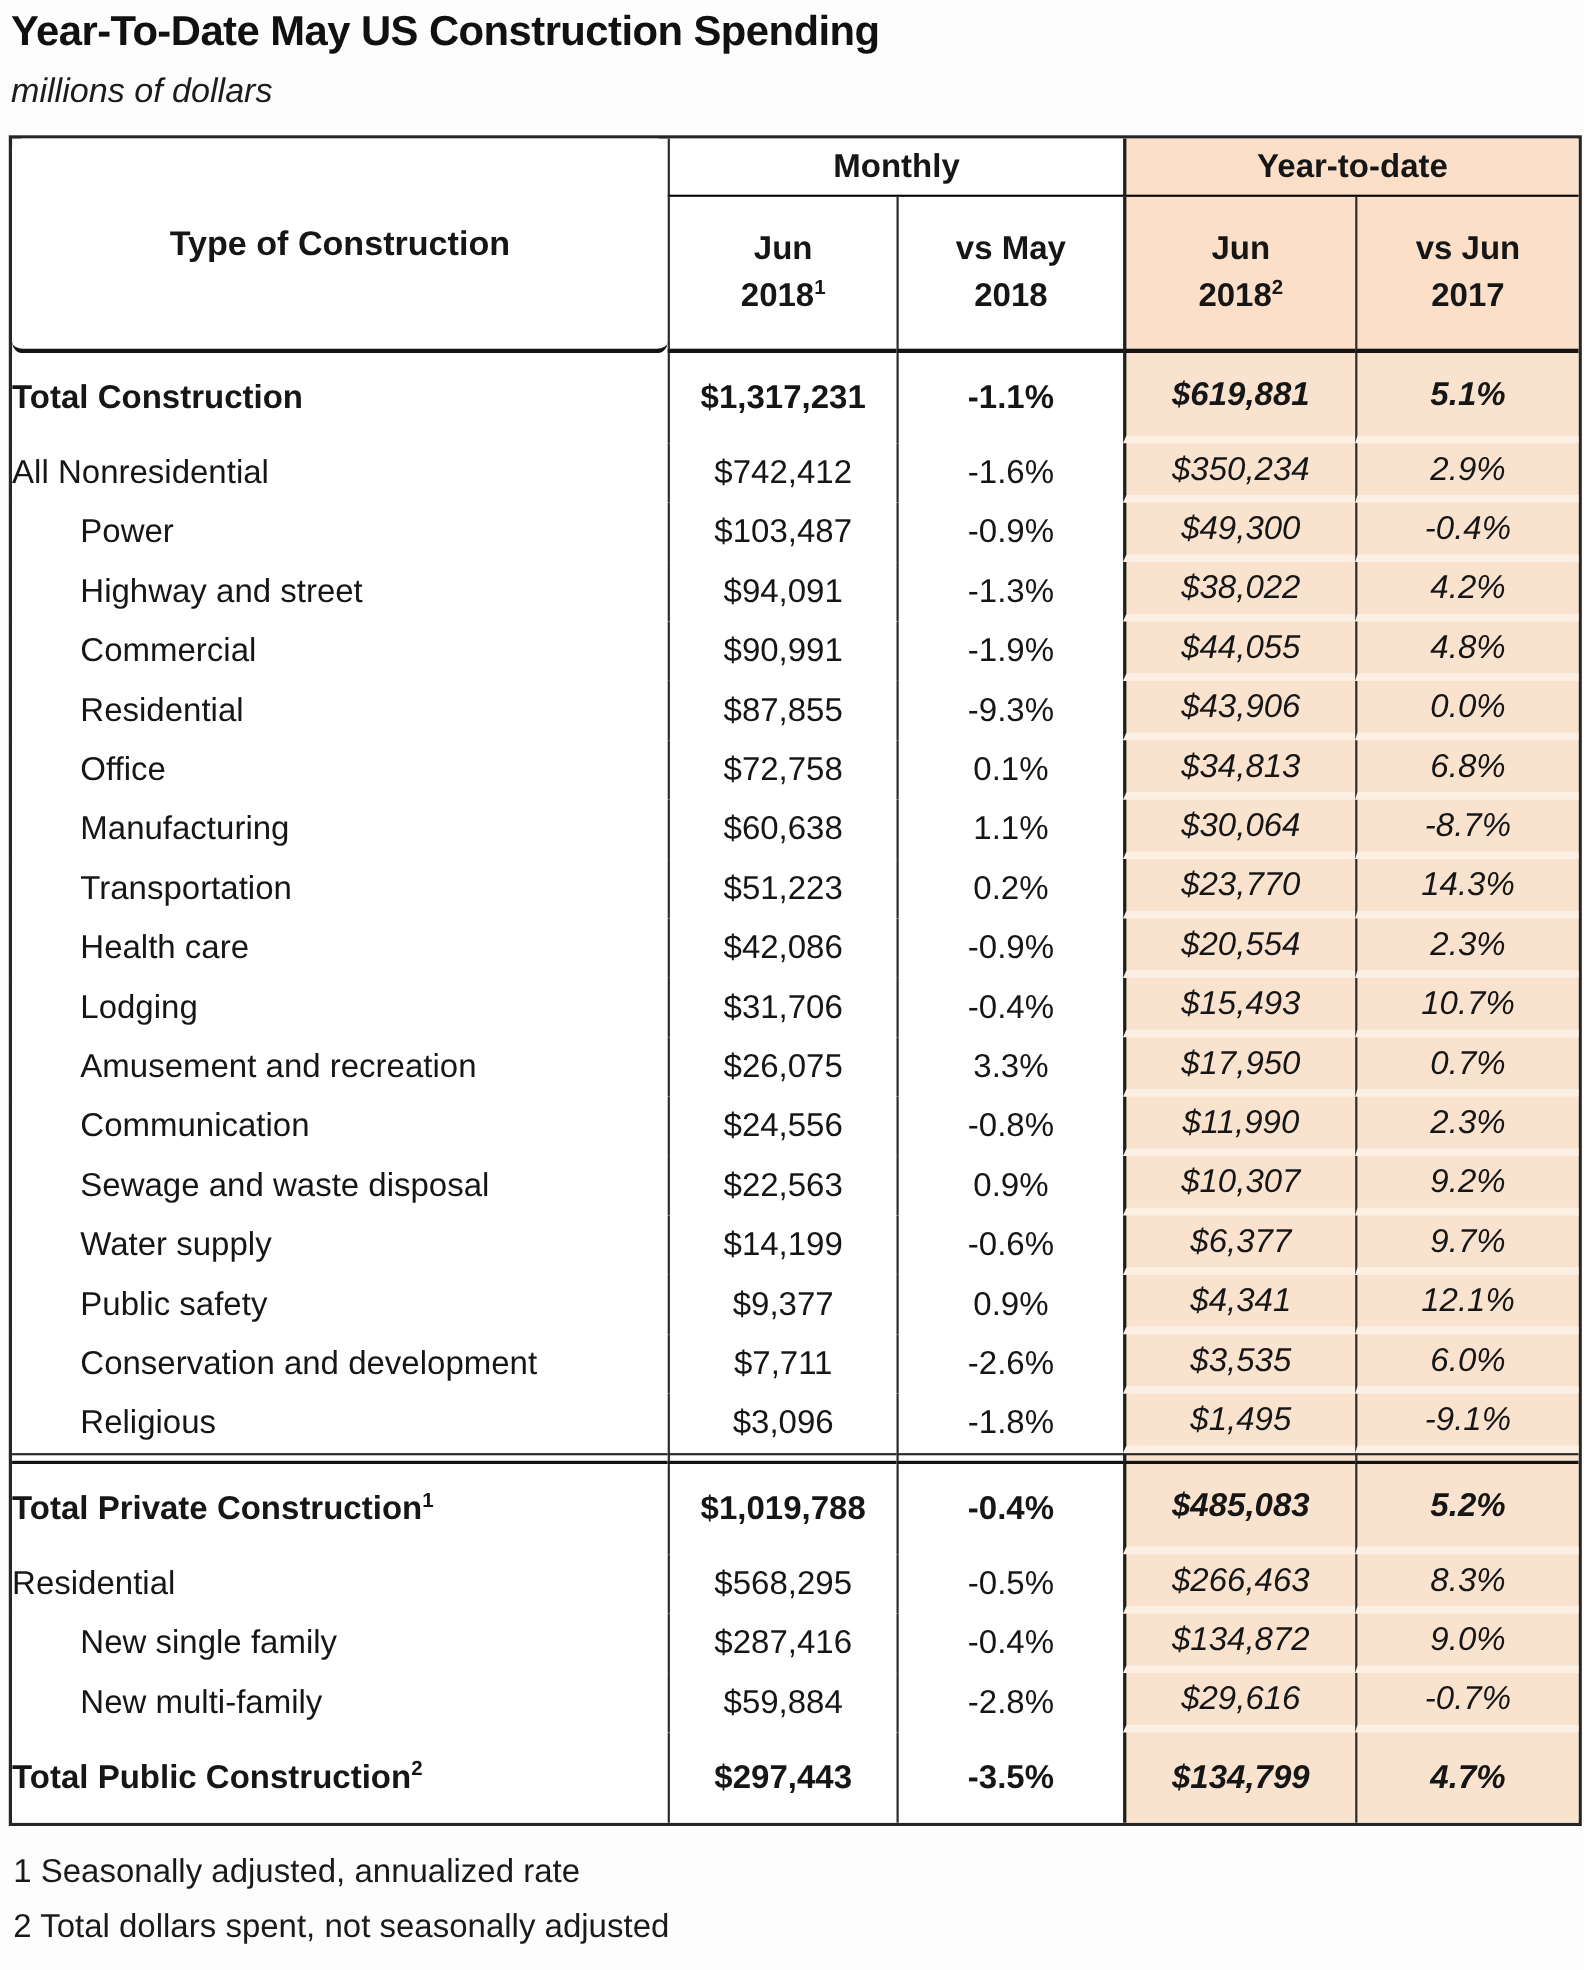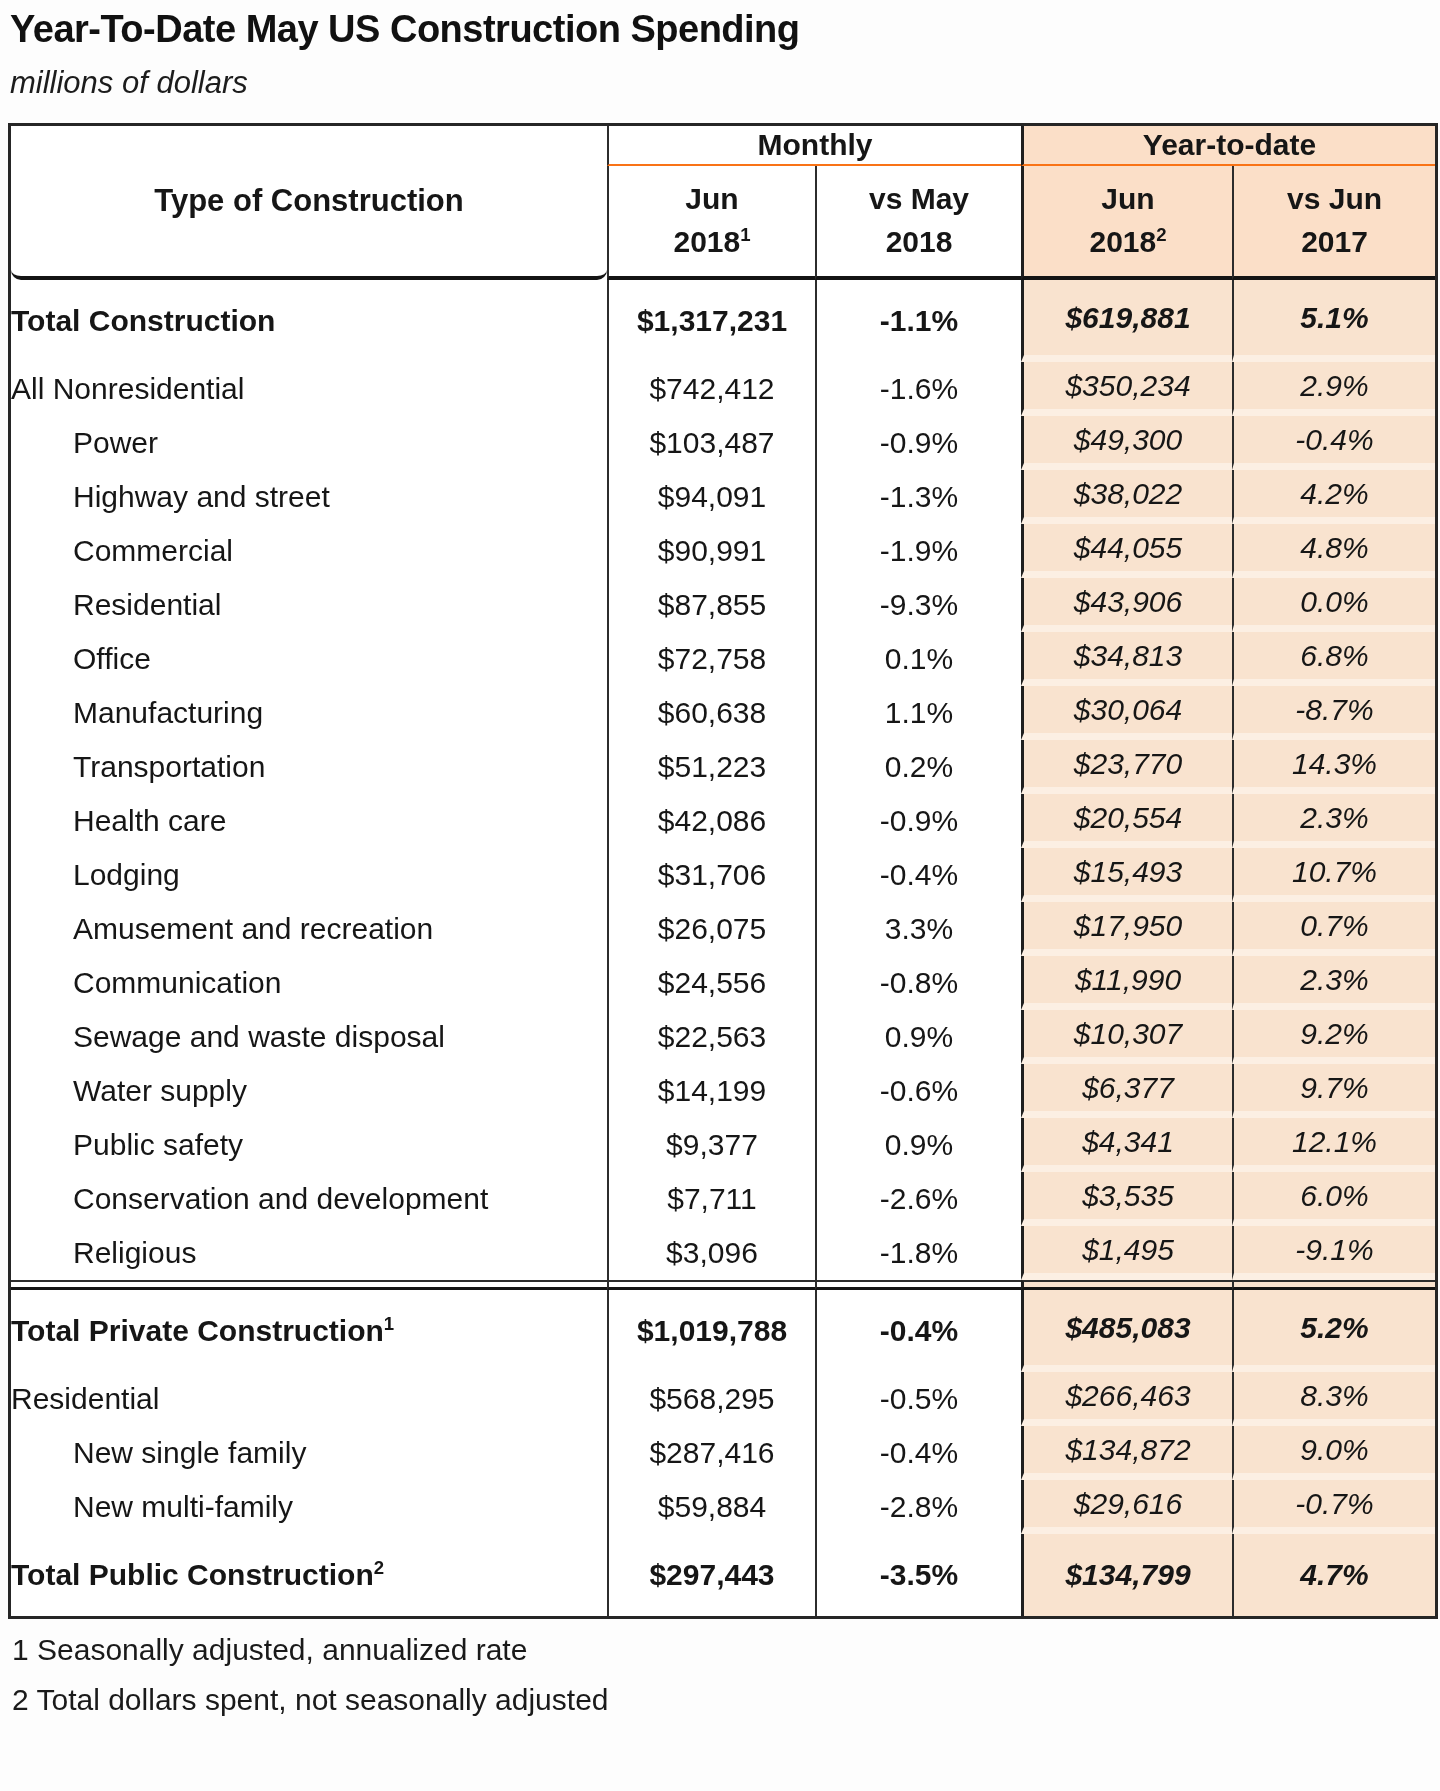--- a/index.html
+++ b/index.html
@@ -28,45 +28,45 @@
   th, td { padding:0; margin:0; vertical-align:middle; }
   
   .v  { border-left:2px solid #2c2c2c; }
   .vs { border-left:3px solid #1f1f1f; }
   
   th.type-head {
     font-weight:bold; font-size:31px; text-align:center;
     border-bottom:4px solid #141414; background:#ffffff;border-radius:10px;
   }
   tr.group-row th.group {
-    height:40px; font-weight:bold; text-align:center;
-    border-bottom:2px solid #f97316; background:#ffffff;
+    height:53px; font-weight:bold; text-align:center;
+    border-bottom:2px solid #000000; background:#ffffff;
   }
   tr.sub-head th {
-    height:114px; font-weight:bold; text-align:center;
+    height:142px; font-weight:bold; text-align:center;
     line-height:1.42; border-bottom:4px solid #141414; background:#ffffff;
   }
   .peach-head { background:#fbdfc8 !important; }
   
   td { height:54px; background:#ffffff; }
   td.num { text-align:center; }
   td.lbl { text-align:left; padding-left:0; }
   tr.sub td.lbl { padding-left:62px; }
   tr.total td { font-weight:bold; height:82px; }
   td.ytd { background:#f9e3cf; border-bottom:7px solid #fcefe3;font-style:italic; }
   tr.last td.ytd { border-bottom:none; }
   
   tr.sep td {
     height:10px;
     border-top:2px solid #2c2c2c;
     border-bottom:3px solid #141414;
   }
   tr.sep td.ytd { border-bottom:3px solid #141414; }
   sup { font-size:0.62em; vertical-align:super; line-height:0; }
-  .footnotes { margin:14px 0 0 4px; font-size:30px; color:#1a1a1a; }
+  .footnotes { margin:25px 0 0 4px; font-size:30px; color:#1a1a1a; }
   .footnotes p { margin:0 0 16px 0; }
 </style>
 </head>
 <body>
 
 <div class="wrap">
   <h1 class="page-title">Year-To-Date May US Construction Spending</h1>
   <div class="page-subtitle">millions of dollars</div>
 
   <table class="spending">

